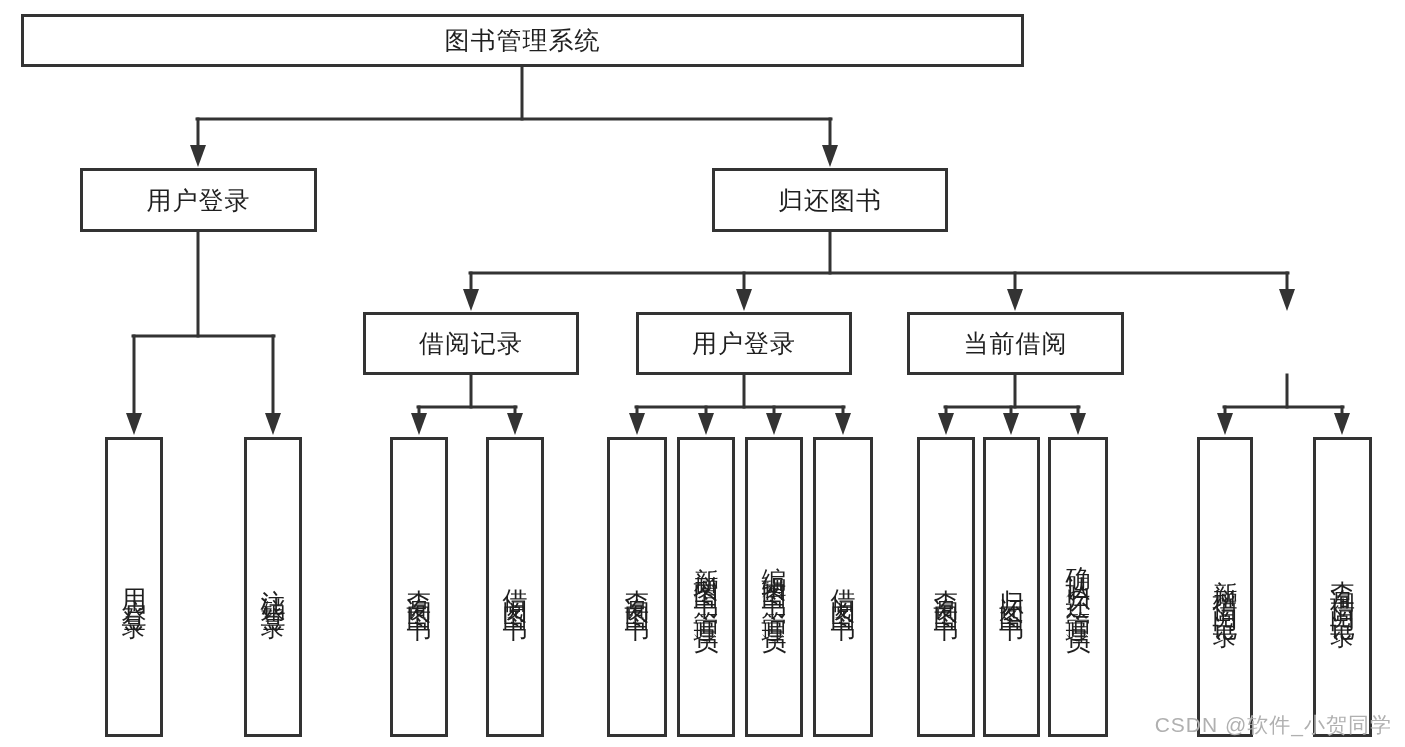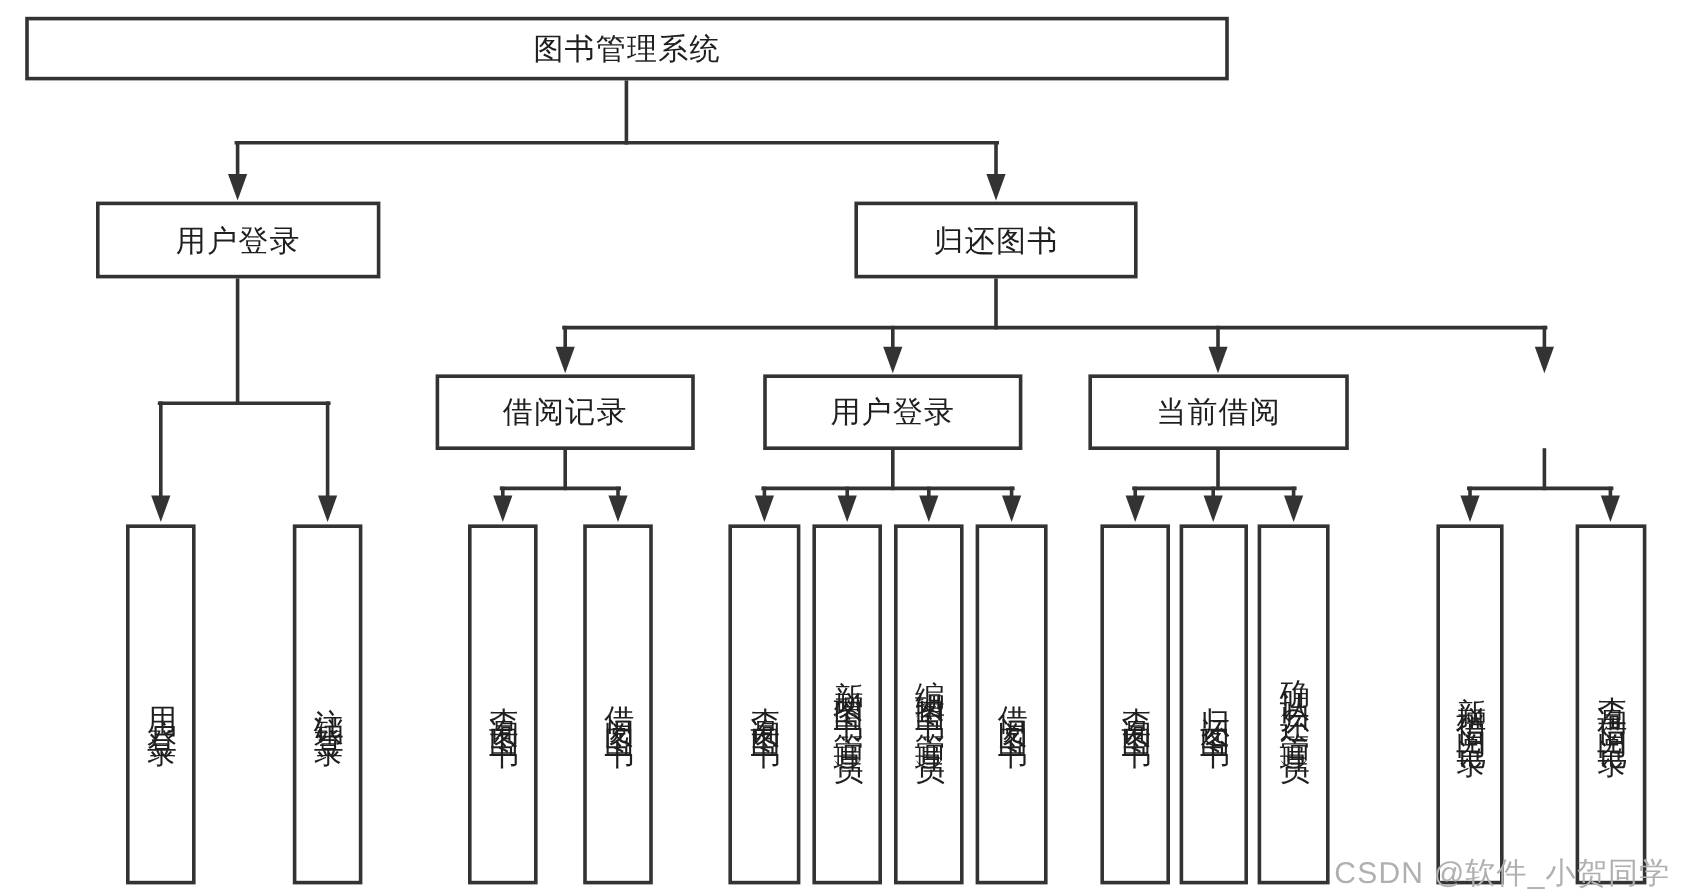--- a/index.html
+++ b/index.html
@@ -3,21 +3,21 @@
 <meta charset="utf-8">
 <style>
   html,body{margin:0;padding:0;background:#ffffff;}
   body{font-family:"Liberation Sans","DejaVu Sans",sans-serif;}
   .canvas{position:relative;width:1405px;height:747px;background:#ffffff;overflow:hidden;}
   .wires{position:absolute;left:0;top:0;z-index:0;}
   .node{position:absolute;box-sizing:border-box;background:#ffffff;border:3px solid #333333;
         display:flex;align-items:center;justify-content:center;z-index:1;
         color:#1f1f1f;font-size:25px;letter-spacing:1px;}
   .node.v span{writing-mode:vertical-rl;text-orientation:mixed;letter-spacing:9px;line-height:1;}
-  .watermark{position:absolute;z-index:2;font-size:25px;letter-spacing:1px;color:#b0b0b0;
+  .watermark{position:absolute;z-index:2;font-size:21px;letter-spacing:1px;color:#b0b0b0;
              white-space:nowrap;}
 </style>
 </head>
 <body>
 
 <div class="canvas">
 
   <svg class="wires" width="1405" height="747" viewBox="0 0 1405 747">
     <g stroke="#333333" stroke-width="3" fill="none" stroke-linecap="square">
 

